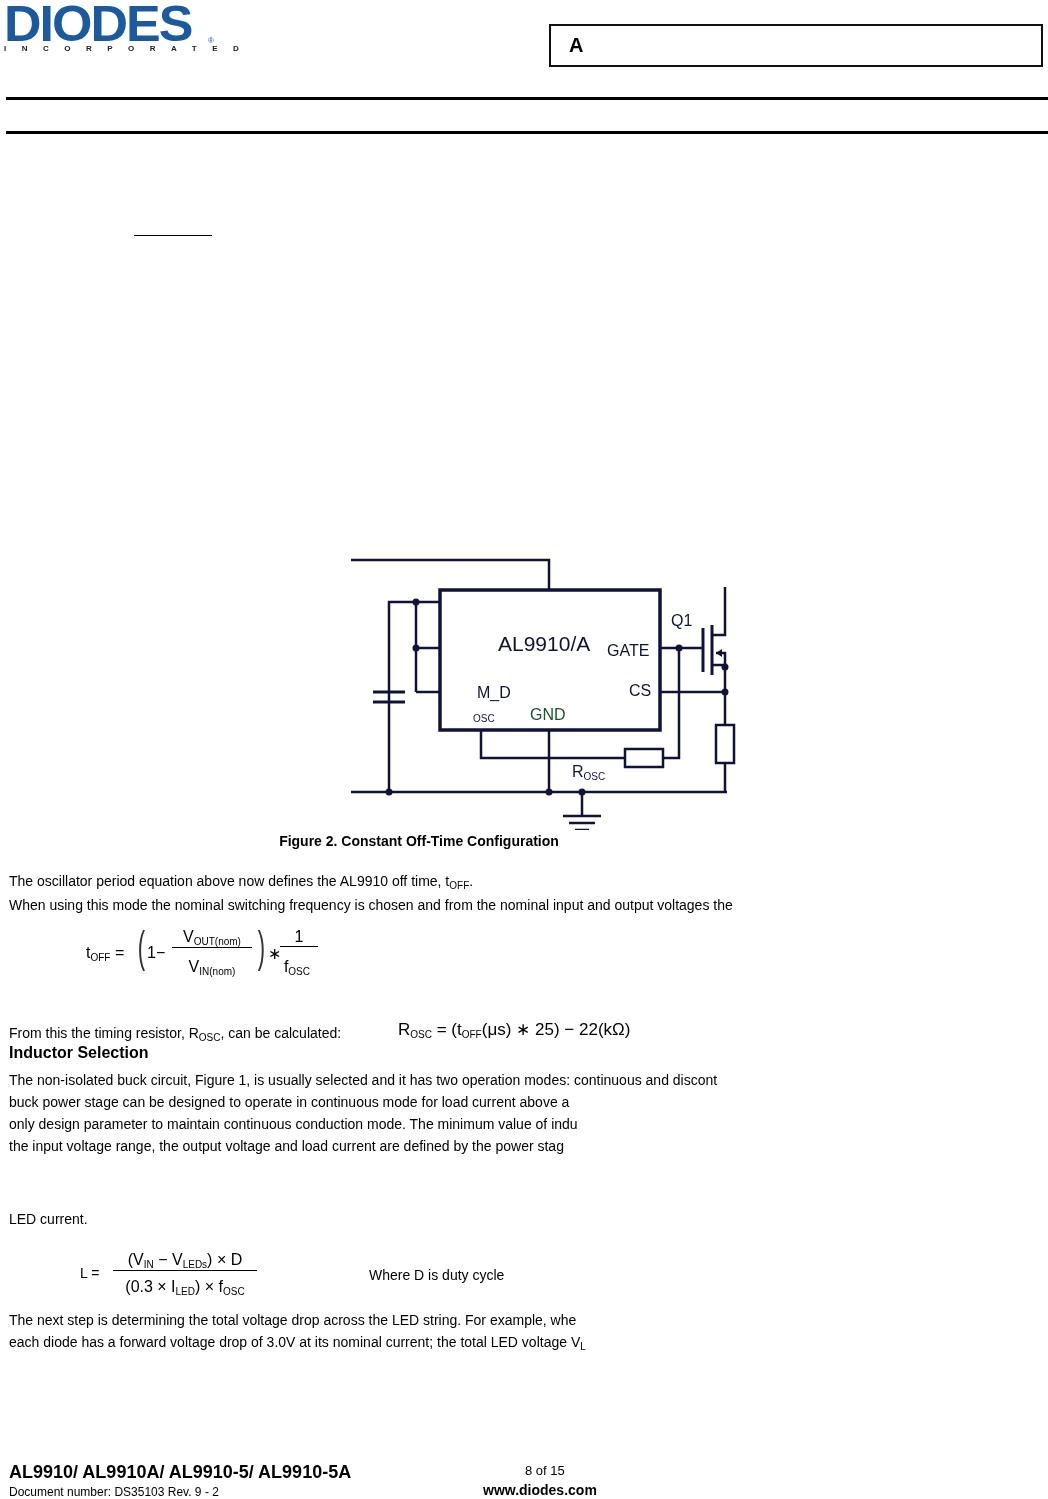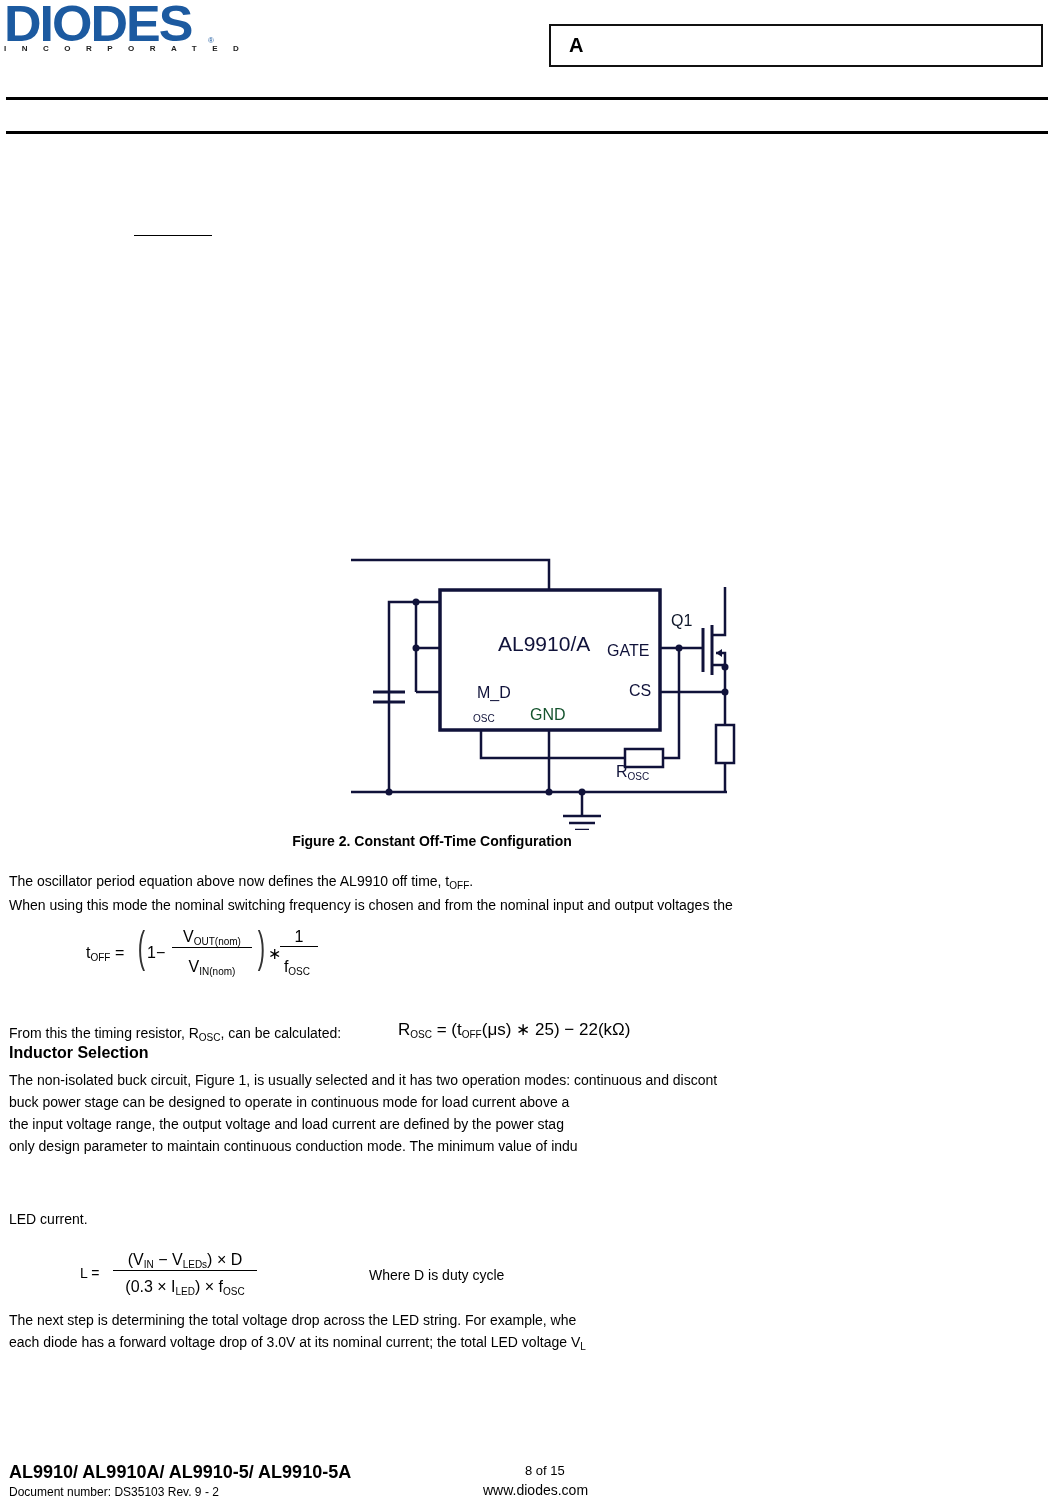--- a/index.html
+++ b/index.html
@@ -18,29 +18,29 @@
     letter-spacing: 15.5px;
   }
   .header-box {
     left: 549px; top: 24px; width: 494px; height: 43px; border: 2px solid #111;
   }
   .header-box span {
     position: absolute; left: 18px; top: 8px; font-weight: bold; font-size: 20px;
   }
   .rule { left: 6px; width: 1042px; height: 3px; background: #000; }
   .short-rule { left: 134px; top: 235px; width: 78px; height: 1px; background: #000; }
-  .caption { left: 16px; width: 832px; top: 833px; text-align: center; font-weight: bold; font-size: 14px; }
+  .caption { left: 3px; width: 832px; top: 833px; text-align: center; font-weight: bold; font-size: 14px; }
   .para { left: 9px; font-size: 14px; line-height: 22px; white-space: nowrap; }
   .heading { left: 9px; top: 1044px; font-size: 16px; font-weight: bold; }
   sub { font-size: 10px; vertical-align: -3px; }
   .eq { font-size: 16px; white-space: nowrap; }
   .footer-left { left: 9px; top: 1462px; font-size: 18px; font-weight: bold; }
   .footer-doc { left: 9px; top: 1485px; font-size: 12px; }
   .footer-page { left: 525px; top: 1463px; font-size: 13px; text-align: center; }
-  .footer-web { left: 483px; top: 1482px; font-size: 14px; font-weight: normal; }
+  .footer-web { left: 483px; top: 1482px; font-size: 14px; font-weight: bold; }
 </style>
 </head>
 <body>
 
 <div class="abs logo-text">DIODES</div>
 <div class="abs logo-reg">®</div>
 <div class="abs logo-sub">INCORPORATED</div>
 <div class="abs header-box">
   <span>A</span>
 </div>
@@ -102,21 +102,21 @@
     <circle cx="725" cy="692" r="3.5"></circle>
   </g>
 </svg>
 <div class="abs" style="left:498px;top:632px;font-size:21px;color:#10123a">AL9910/A</div>
 <div class="abs" style="left:607px;top:642px;font-size:16px;color:#10123a">GATE</div>
 <div class="abs" style="left:629px;top:682px;font-size:16px;color:#10123a">CS</div>
 <div class="abs" style="left:530px;top:706px;font-size:16px;color:#14532d">GND</div>
 <div class="abs" style="left:477px;top:684px;font-size:16px;color:#10123a">M_D</div>
 <div class="abs" style="left:473px;top:713px;font-size:10px;color:#10123a">OSC</div>
 <div class="abs" style="left:671px;top:612px;font-size:16px;color:#0f172a">Q1</div>
-<div class="abs" style="left:616px;top:763px;font-size:16px;color:#10123a"><span>R</span><sub>OSC</sub></div>
+<div class="abs" style="left:572px;top:763px;font-size:16px;color:#10123a"><span>R</span><sub>OSC</sub></div>
 <div class="abs caption">Figure 2.  Constant Off-Time Configuration</div>
 
 <div class="abs para" style="top:870px">
   <span>The oscillator period equation above now defines the AL9910 off time, t</span><sub>OFF</sub><span>.</span>
 </div>
 <div class="abs para" style="top:894px">When using this mode the nominal switching frequency is chosen and from the nominal input and output voltages the</div>
 
 <div class="abs eq" style="left:86px;top:944px">
   <span>t</span><sub>OFF</sub> =
 </div>
@@ -140,22 +140,22 @@
 </div>
 <div class="abs eq" style="left:398px;top:1019px;font-size:17px">
   <span>R</span><sub>OSC</sub>
   <span>= (t</span><sub>OFF</sub><span>(μs) ∗ 25) − 22(kΩ)</span>
 </div>
 
 <div class="abs heading">Inductor Selection</div>
 <div class="abs para" style="top:1069px">
   <div>The non-isolated buck circuit, Figure 1, is usually selected and it has two operation modes: continuous and discont</div>
   <div>buck power stage can be designed to operate in continuous mode for load current above a</div>
+  <div>only design parameter to maintain continuous conduction mode. The minimum value of indu</div>
   <div>the input voltage range, the output voltage and load current are defined by the power stag</div>
-  <div>only design parameter to maintain continuous conduction mode. The minimum value of indu</div>
 </div>
 
 <div class="abs para" style="top:1208px">
   <div>LED current.</div>
 </div>
 
 <div class="abs eq" style="left:80px;top:1265px;font-size:14px">L =</div>
 <div class="abs eq" style="left:113px;top:1251px;width:144px;text-align:center;border-bottom:1px solid #000">
   <span>(V</span><sub>IN</sub><span> − V</span><sub>LEDs</sub><span>) × D</span>
 </div>

